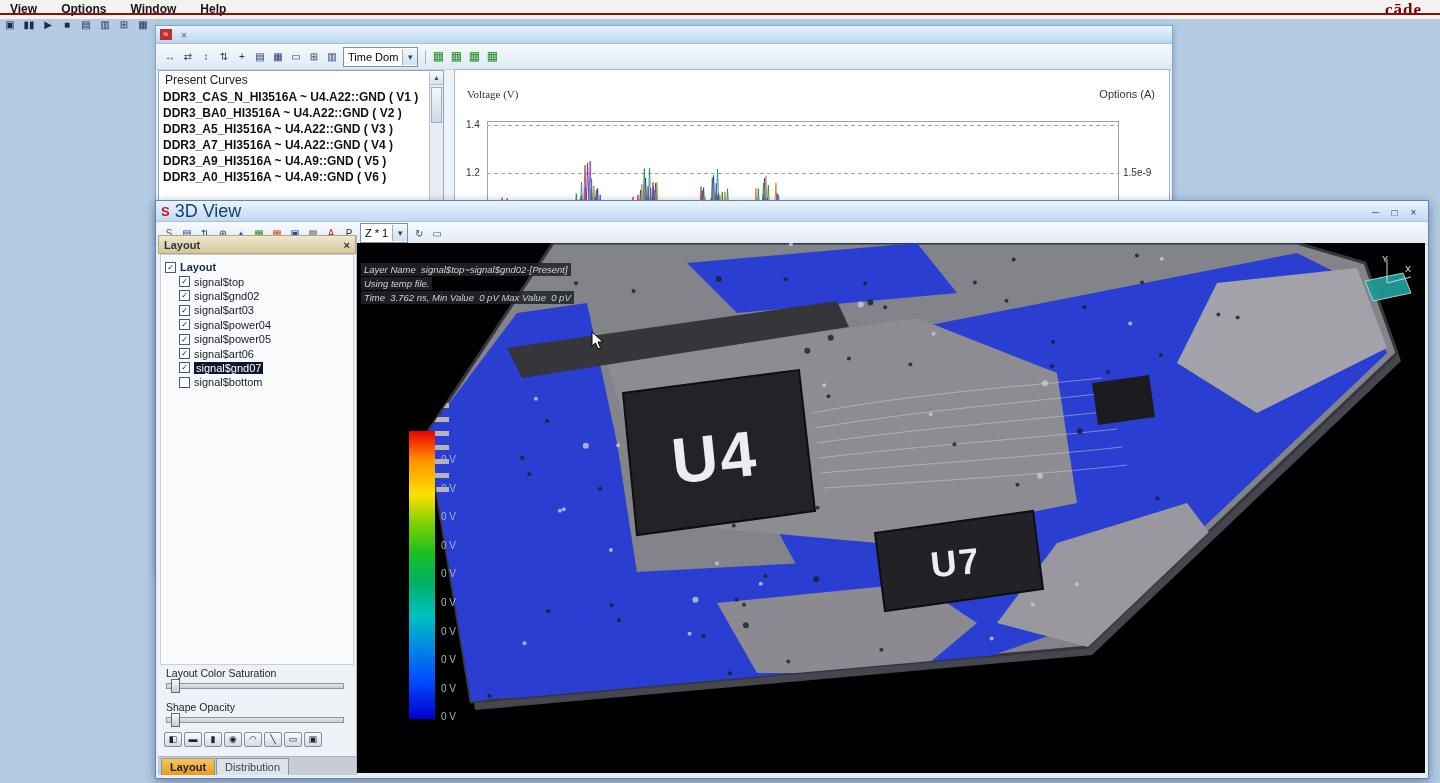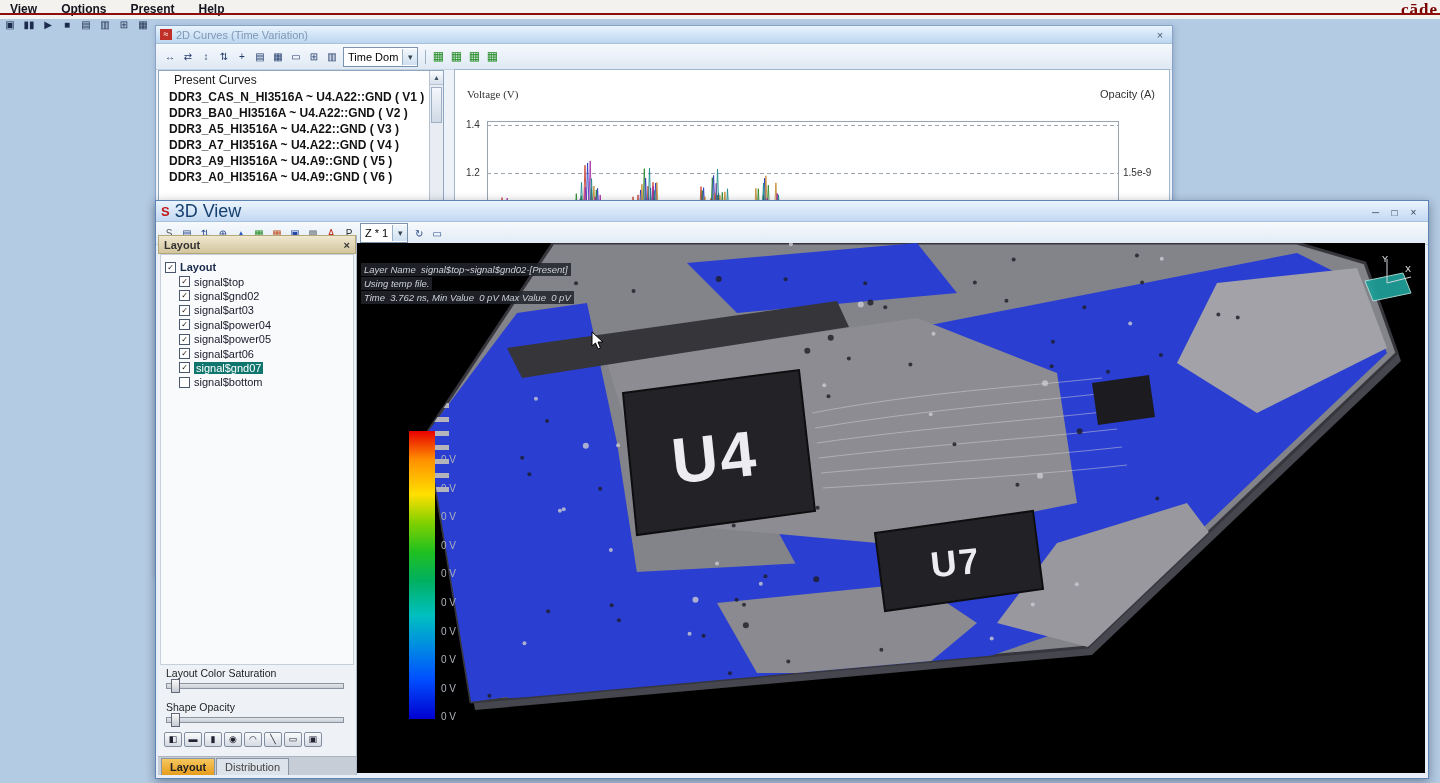--- a/index.html
+++ b/index.html
@@ -3,21 +3,21 @@
 <meta charset="utf-8">
 <style>
   html,body{margin:0;padding:0;}
   body{font-family:"Liberation Sans",sans-serif;}
   .desktop{position:relative;width:1440px;height:783px;background:#b4cbe4;overflow:hidden;}
 
   
   .menubar{position:absolute;top:0;left:0;right:0;height:19px;background:#f3f2ef;display:flex;align-items:center;overflow:hidden;}
   .menu-items{display:flex;}
   .menu-item{font-size:12px;font-weight:bold;color:#15151f;padding:0 14px 0 10px;line-height:13px;}
-  .logo{margin-left:auto;font-family:"Liberation Serif",serif;font-weight:bold;font-size:17px;color:#7a0000;padding-right:2px;line-height:12px;letter-spacing:1px;}
+  .logo{margin-left:auto;font-family:"Liberation Serif",serif;font-weight:bold;font-size:17px;color:#7a0000;padding-right:18px;line-height:12px;letter-spacing:1px;}
   .redline{position:absolute;top:13px;left:0;right:0;height:2px;background:#8e0d0d;}
   .main-toolbar{position:absolute;top:17px;left:2px;display:flex;gap:3px;}
   .tbi{display:inline-block;width:16px;height:15px;line-height:15px;text-align:center;font-size:10px;color:#223a6a;}
   .main-toolbar .tbi{color:#1c2c4c;}
   .tb-group{display:inline-flex;gap:2px;align-items:center;}
   .tb-group.green .tbi{color:#1f8a1f;font-size:12px;}
   .sep{display:inline-block;width:1px;height:14px;background:#9fb2c6;margin:0 4px;}
 
   .combo{display:inline-flex;align-items:center;height:18px;background:#fff;border:1px solid #7a92ac;font-size:11px;margin:0 3px;}
   .combo-val{padding:0 4px;white-space:nowrap;}
@@ -25,23 +25,23 @@
 
   
   .curves-window{position:absolute;left:155px;top:25px;width:1016px;height:548px;background:#eef3fa;border:1px solid #87a4c6;box-shadow:1px 2px 6px rgba(40,60,90,.25);}
   .cw-titlebar{height:17px;background:linear-gradient(#e9f4fd,#bcd6f0);display:flex;align-items:center;padding:0 4px;border-bottom:1px solid #a8c2dc;}
   .cw-icon{width:12px;height:11px;background:#c03028;color:#fff;font-size:9px;line-height:11px;text-align:center;margin-right:4px;}
   .cw-title{font-size:11px;color:#7e98b6;flex:1;}
   .cw-close{font-size:11px;color:#4a5a72;width:16px;text-align:center;}
   .cw-toolbar{height:25px;display:flex;align-items:center;padding:0 6px;background:linear-gradient(#f5f9fd,#dfe9f4);border-bottom:1px solid #c4d2e2;}
 
   .curves-list{position:absolute;left:2px;top:44px;width:284px;height:152px;background:#fff;border:1px solid #8ea6c0;}
-  .cl-header{font-size:12px;color:#222;padding:2px 15px 3px;}
+  .cl-header{font-size:12px;color:#222;padding:2px 6px 3px;}
   .cl-items{position:absolute;left:0;right:14px;top:18px;bottom:0;overflow:hidden;}
-  .curve-item{font-size:12px;font-weight:bold;color:#111;padding:1px 10px;white-space:nowrap;}
+  .curve-item{font-size:12px;font-weight:bold;color:#111;padding:1px 4px;white-space:nowrap;}
   .cl-scroll{position:absolute;right:0;top:0;bottom:0;width:13px;background:#e9edf3;border-left:1px solid #b6c2d2;}
   .cl-up{height:13px;font-size:7px;line-height:13px;text-align:center;color:#456;background:linear-gradient(#fbfcfe,#d7e0ec);border-bottom:1px solid #b6c2d2;}
   .cl-thumb{margin:2px 1px;height:34px;background:linear-gradient(#f4f7fb,#cfd9e6);border:1px solid #9fb0c4;}
 
   .chart-panel{position:absolute;left:298px;top:43px;width:714px;height:330px;background:#fff;border:1px solid #a2b6cc;}
   .ch-vl{position:absolute;left:12px;top:18px;font-size:11px;color:#333;font-family:Liberation Serif, serif;}
   .ch-vr{position:absolute;right:14px;top:18px;font-size:11px;color:#333;}
   .ch-title{position:absolute;left:0;right:0;top:16px;text-align:center;font-size:13px;font-weight:bold;color:#8b1a1a;}
   .tick{position:absolute;font-size:10px;color:#333;}
   .ch-t1{left:11px;top:49px;}
@@ -61,21 +61,21 @@
 
   .v3-left{position:absolute;left:2px;top:34px;width:198px;bottom:3px;background:#eef2f7;border-right:1px solid #aab8c8;}
   .lp-header{height:17px;display:flex;align-items:center;background:linear-gradient(#efe7cf,#d3c69e);border:1px solid #b4a878;font-size:11px;font-weight:bold;color:#333;padding:0 5px;}
   .lp-header span:first-child{flex:1;}
   .lp-close{font-size:11px;color:#333;}
   .lp-body{position:absolute;left:2px;right:2px;top:19px;height:404px;background:#f8fafc;border:1px solid #c6cfda;padding-top:5px;}
   .tree-row{display:flex;align-items:center;height:14.4px;gap:4px;padding-left:18px;font-size:11px;color:#1a1a2a;}
   .tree-row.root{padding-left:4px;}
   .root-label{font-weight:bold;color:#1a2a4a;}
   .cb{width:9px;height:9px;border:1px solid #49586e;background:#fff;font-size:8px;line-height:9px;text-align:center;color:#111;flex:0 0 auto;}
-  .tree-row.sel .tree-label{background:#0f766e;color:#fff;padding:0 2px;}
+  .tree-row.sel .tree-label{background:#0f172a;color:#fff;padding:0 2px;}
   .lp-sat{position:absolute;left:8px;top:432px;font-size:10.5px;color:#222;}
   .lp-op{position:absolute;left:8px;top:466px;font-size:10.5px;color:#222;}
   .lp-slider{position:absolute;left:8px;right:12px;height:4px;border:1px solid #8a94a0;background:linear-gradient(#e2e6ea,#c9ced4);}
   .lp-slider .thumb{position:absolute;left:4px;top:-5px;width:7px;height:12px;background:linear-gradient(#f8f8f8,#c6ccd2);border:1px solid #667;}
   .s1{top:448px;}
   .s2{top:482px;}
   .lp-buttons{position:absolute;left:6px;top:497px;display:flex;gap:2px;}
   .lp-btn{display:inline-block;width:16px;height:13px;line-height:13px;text-align:center;font-size:9px;color:#223;background:linear-gradient(#fafbfc,#d4dae2);border:1px solid #828ea0;border-radius:2px;}
   .lp-tabs{position:absolute;left:0;right:0;bottom:0;height:18px;background:#c6cdd6;display:flex;align-items:flex-end;padding-left:3px;border-top:1px solid #aab4c0;}
   .lp-tab{height:16px;line-height:16px;padding:0 8px;font-size:11px;color:#444;background:#dde3ea;border:1px solid #8a96a4;border-bottom:none;margin-right:1px;}
@@ -95,41 +95,40 @@
 </style>
 </head>
 <body>
 
 <div class="desktop">
 
   <div class="menubar">
     <div id="menu-items" class="menu-items">
         <div class="menu-item">View</div>
         <div class="menu-item">Options</div>
-        <div class="menu-item">Present</div>
+        <div class="menu-item">Window</div>
         <div class="menu-item">Help</div>
       </div>
     <div class="logo">cāde</div>
   </div>
   <div class="redline" style="background: rgb(142, 13, 13);"></div>
   <div id="main-tb" class="main-toolbar">
       <span class="tbi">▣</span>
       <span class="tbi">▮▮</span>
       <span class="tbi">▶</span>
       <span class="tbi">■</span>
       <span class="tbi">▤</span>
       <span class="tbi">▥</span>
       <span class="tbi">⊞</span>
       <span class="tbi">▦</span>
     </div>
 
   <section class="curves-window">
     <div class="cw-titlebar">
       <span class="cw-icon">≈</span>
-      <span class="cw-title">2D Curves (Time Variation)</span>
       <span class="cw-close">×</span>
     </div>
     <div class="cw-toolbar">
       <span id="cw-tb-icons" class="tb-group">
           <span class="tbi">↔</span>
           <span class="tbi">⇄</span>
           <span class="tbi">↕</span>
           <span class="tbi">⇅</span>
           <span class="tbi">+</span>
           <span class="tbi">▤</span>
@@ -162,21 +161,21 @@
           <div class="curve-item">DDR3_A0_HI3516A ~ U4.A9::GND ( V6 )</div>
         </div>
       <div class="cl-scroll">
         <div class="cl-up">▲</div>
         <div class="cl-thumb"></div>
       </div>
     </div>
 
     <div class="chart-panel">
       <div class="ch-vl">Voltage (V)</div>
-      <div class="ch-vr">Opacity (A)</div>
+      <div class="ch-vr">Options (A)</div>
       <div class="tick ch-t1">1.4</div>
       <div class="tick ch-t2">1.2</div>
       <div class="tick ch-tr">1.5e-9</div>
       <svg class="plot" width="632" height="112">
         <line class="frame" x1="0.5" y1="3" x2="0.5" y2="112"></line>
         <line class="frame" x1="631.5" y1="3" x2="631.5" y2="112"></line>
         <line class="frame" x1="0" y1="3.5" x2="632" y2="3.5"></line>
         <line class="grid" x1="0" y1="7.5" x2="632" y2="7.5"></line>
         <line class="grid" x1="0" y1="55.5" x2="632" y2="55.5"></line>
         <g id="wave-spikes">

